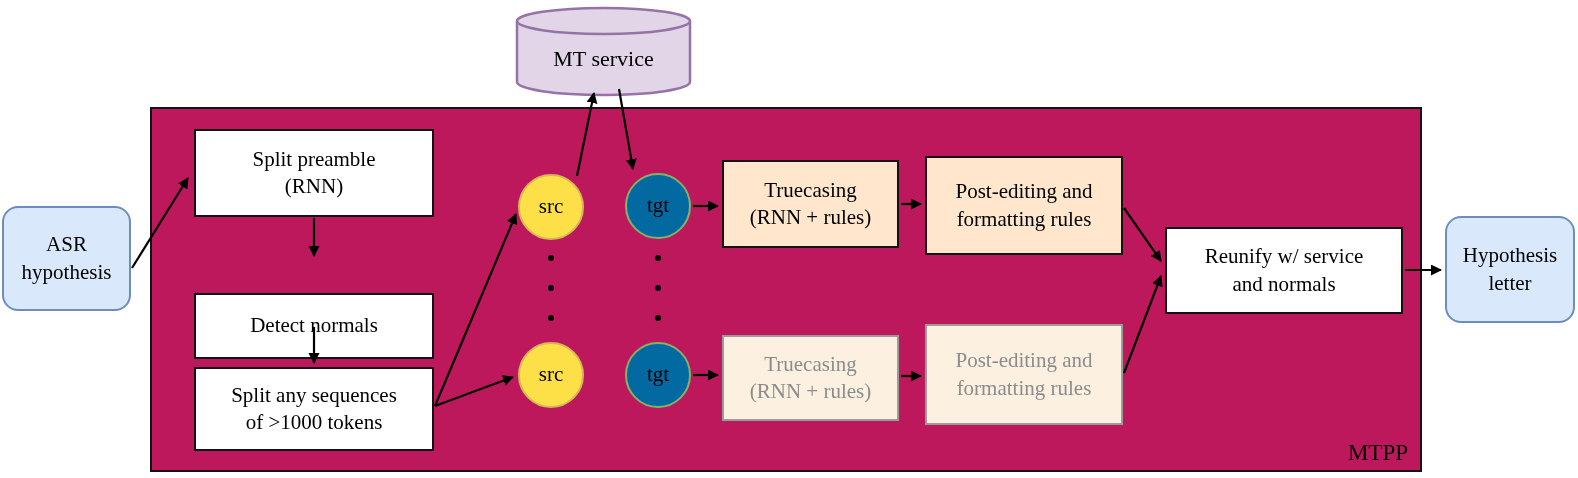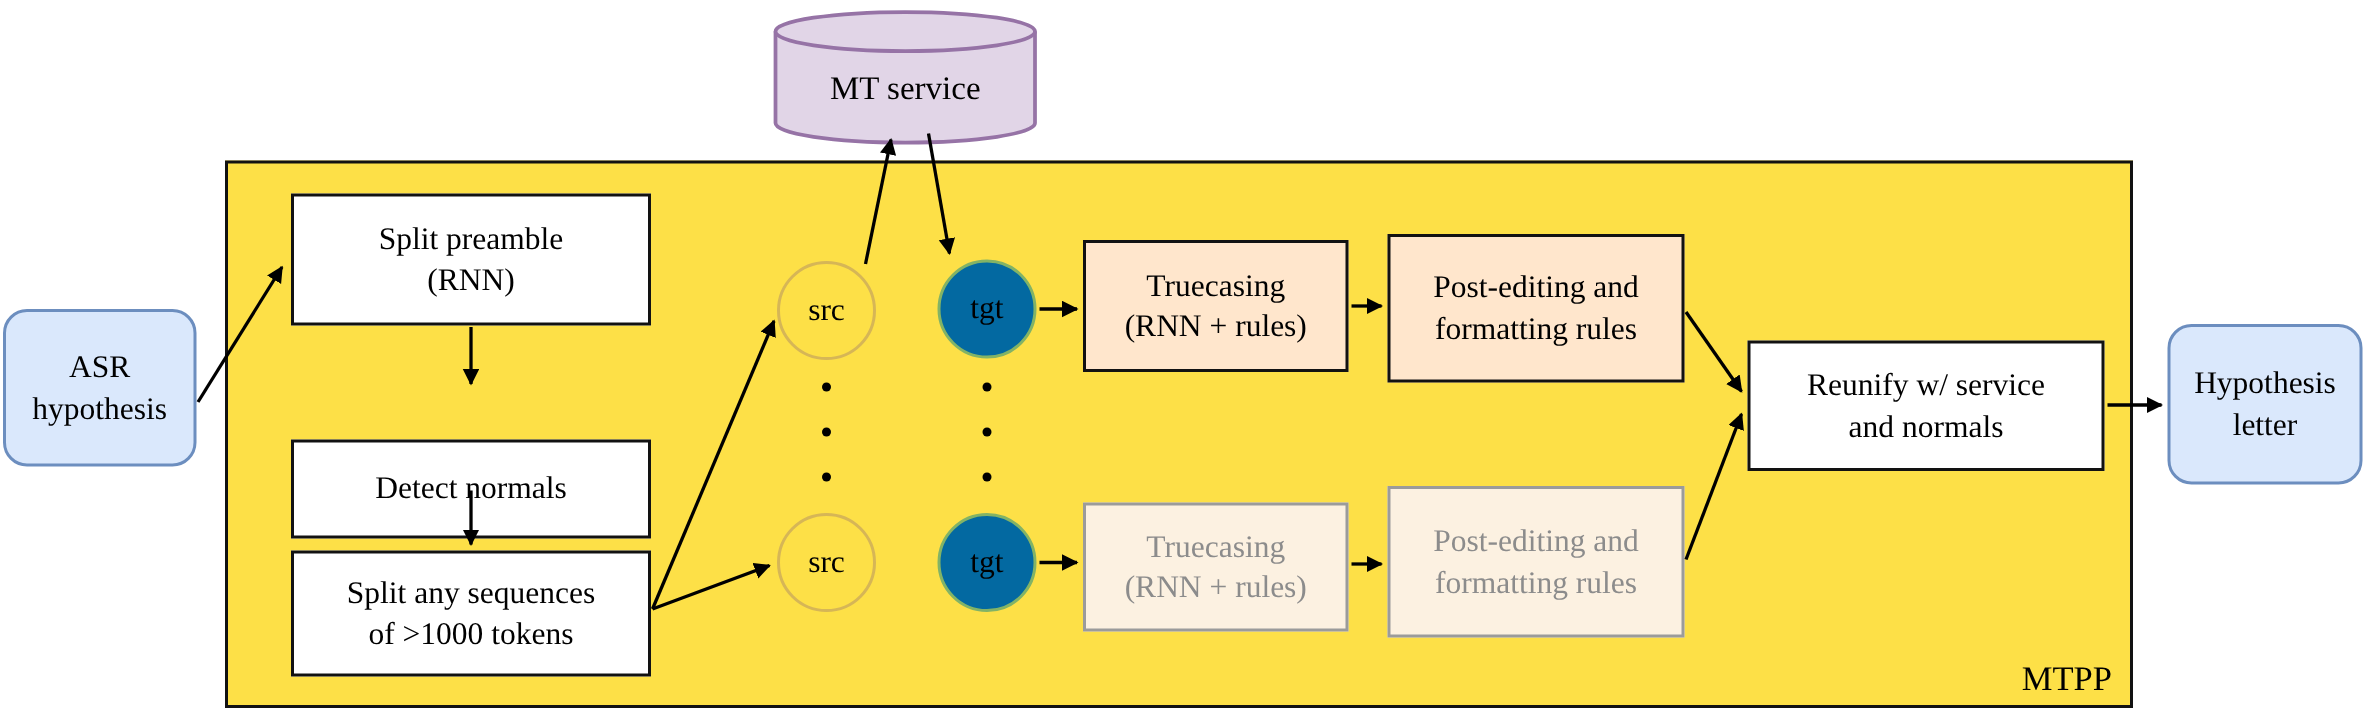--- a/index.html
+++ b/index.html
@@ -14,21 +14,21 @@
     position:absolute;
     box-sizing:border-box;
     display:flex;align-items:center;justify-content:center;
     text-align:center;
     font-size:21px;line-height:1.3;
     white-space:pre-line;
   }
   .container-box{
     position:absolute;
     box-sizing:border-box;
-    background:#fde047;
+    background:#be185d;
     border:2px solid #121212;
   }
   .container-label{
     position:absolute;
     right:12px;bottom:4px;
     font-size:23px;
   }
   .rect-white{background:#ffffff;border:2px solid #121212;}
   .rect-orange{background:#ffe6cc;border:2px solid #121212;}
   .rect-orange-faded{background:#fcf1e1;border:2px solid #9b9b9b;color:#8c8c8c;}

